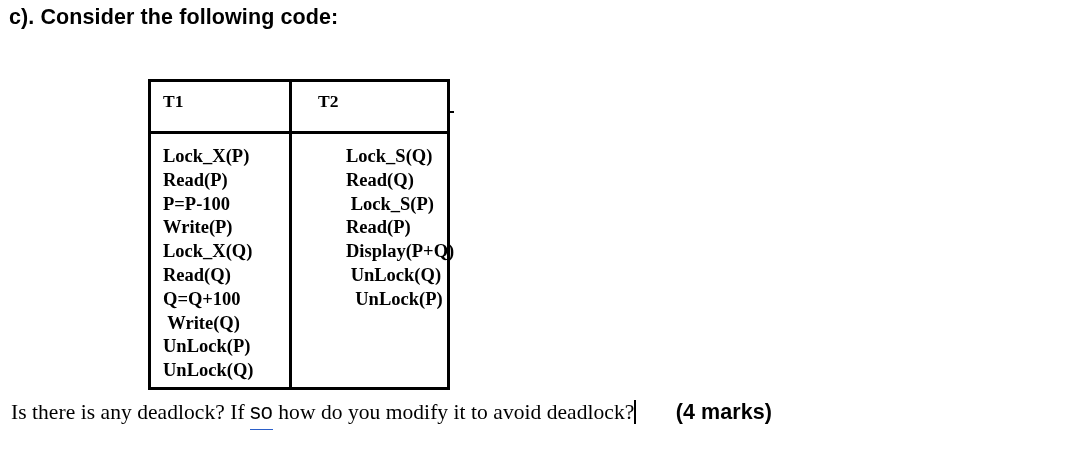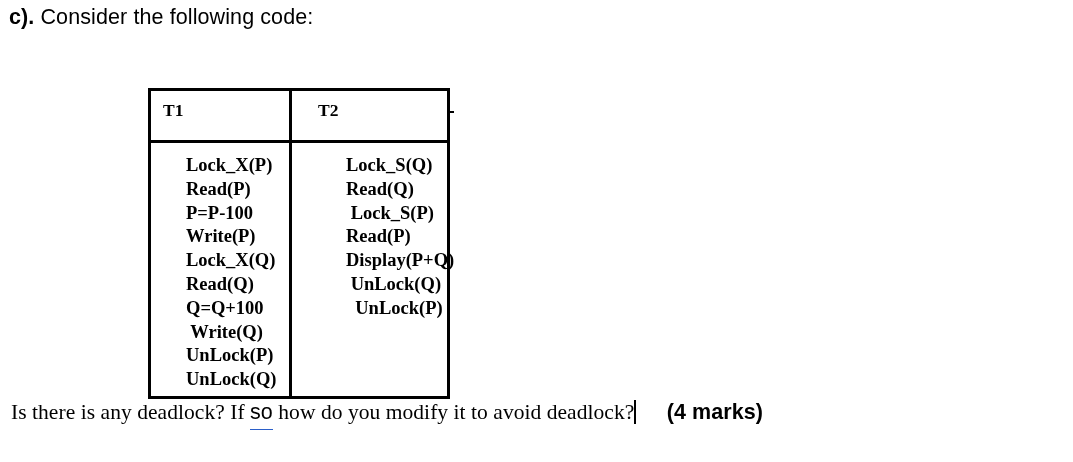--- a/index.html
+++ b/index.html
@@ -24,28 +24,28 @@
     top: 2px;
     font-size: 21.5px;
     line-height: 30px;
     white-space: nowrap;
     letter-spacing: 0.1px;
   }
   #prompt-line .lead {
     font-weight: bold;
   }
   #prompt-line .rest {
-    font-weight: normal;
+    font-weight: bold;
   }
 
   
   #code-table {
     position: absolute;
     left: 148px;
-    top: 88px;
+    top: 79px;
     width: 299px;
     border-collapse: collapse;
     table-layout: fixed;
     font-family: "Liberation Serif", serif;
     font-weight: bold;
     background: #5eead4;
   }
   #code-table col.c1 { width: 141px; }
   #code-table col.c2 { width: 158px; }
 
@@ -72,21 +72,21 @@
   #code-table td {
     height: 242px;
     font-size: 18.5px;
     line-height: 23.8px;
     padding: 11px 0 0 0;
   }
   #code-table td .op {
     display: block;
     white-space: pre;
   }
-  #code-table td.t1 .op { padding-left: 20px; margin-left: 15px; }
+  #code-table td.t1 .op { padding-left: 12px; }
   #code-table td.t2 .op { padding-left: 23px; margin-left: 31px; }
 
   
   #table-edge-tick {
     position: absolute;
     left: 447px;
     top: 111px;
     width: 7px;
     height: 2px;
     background: #000000;
@@ -112,21 +112,21 @@
   #question-line .caret {
     display: inline-block;
     width: 1.5px;
     height: 24px;
     background: #000000;
     vertical-align: -5px;
     margin: 0 0 0 0px;
   }
   #question-line .marks {
     font-weight: bold;
-    margin-left: 31px;
+    margin-left: 40px;
   }
 </style>
 </head>
 <body>
 
 <div id="prompt-line">
   <span class="lead">c).</span><span class="rest"> Consider the following code:</span>
 </div>
 
 <table id="code-table">

